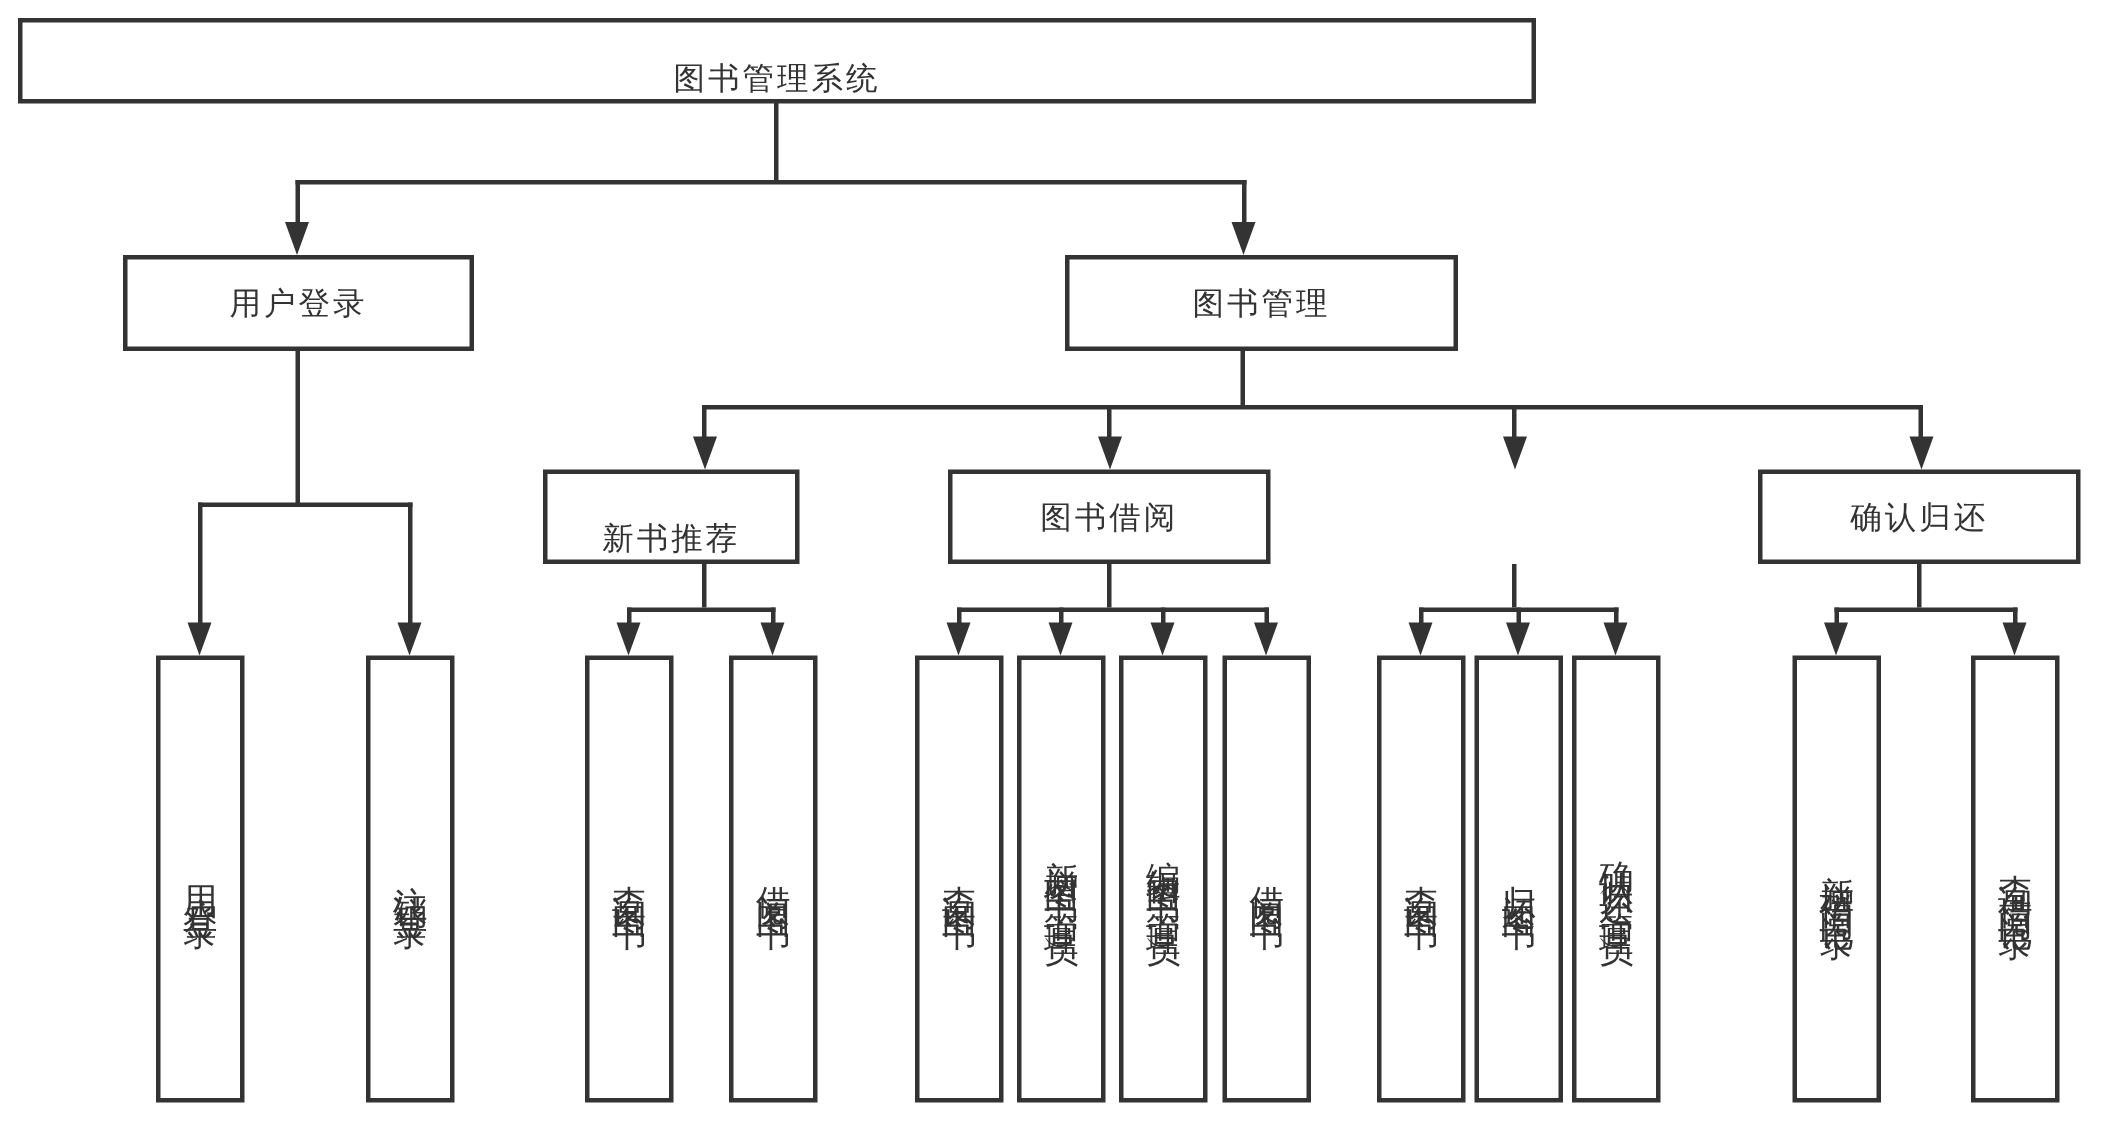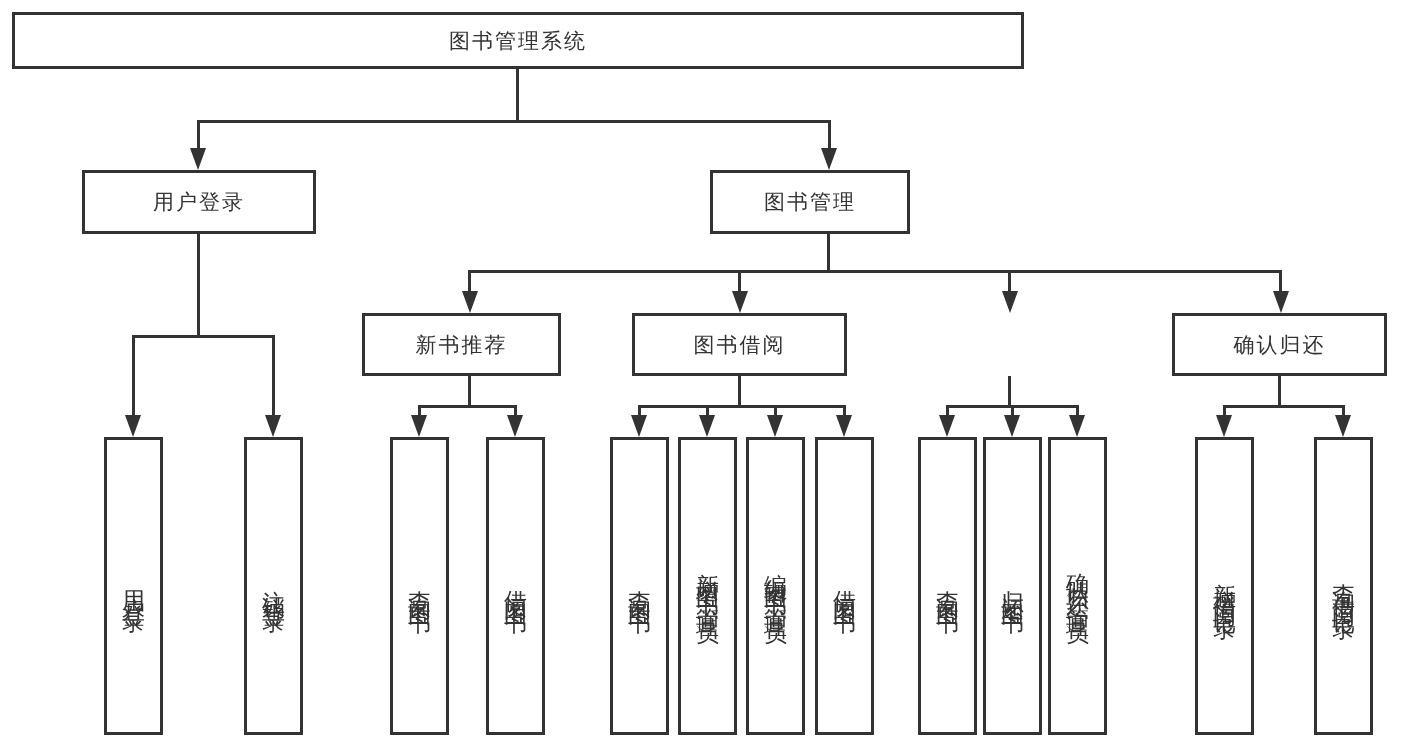--- a/index.html
+++ b/index.html
@@ -50,32 +50,32 @@
     letter-spacing:1px;
     z-index:5;
     white-space:nowrap;
   }
 </style>
 </head>
 <body>
 
 <div class="canvas">
 
-  <div class="box hbox" style="left:12px;top:12px;width:1012px;height:57px;">
+  <div class="box hbox" style="left:12px;top:12px;width:1012px;height:57px;align-items:flex-end;">
     <span>图书管理系统</span>
   </div>
 
   <div class="box hbox" style="left:82px;top:170px;width:234px;height:64px;">
     <span>用户登录</span>
   </div>
-  <div class="box hbox" style="left:710px;top:170px;width:200px;height:64px;">
+  <div class="box hbox" style="left:710px;top:170px;width:262px;height:64px;">
     <span>图书管理</span>
   </div>
 
-  <div class="box hbox" style="left:362px;top:313px;width:199px;height:63px;">
+  <div class="box hbox" style="left:362px;top:313px;width:171px;height:63px;align-items:flex-end;">
     <span>新书推荐</span>
   </div>
   <div class="box hbox" style="left:632px;top:313px;width:215px;height:63px;">
     <span>图书借阅</span>
   </div>
   <div class="box hbox" style="left:1172px;top:313px;width:215px;height:63px;">
     <span>确认归还</span>
   </div>
 
   <div class="box leaf" style="left:104px;top:437px;width:59px;height:298px;">

